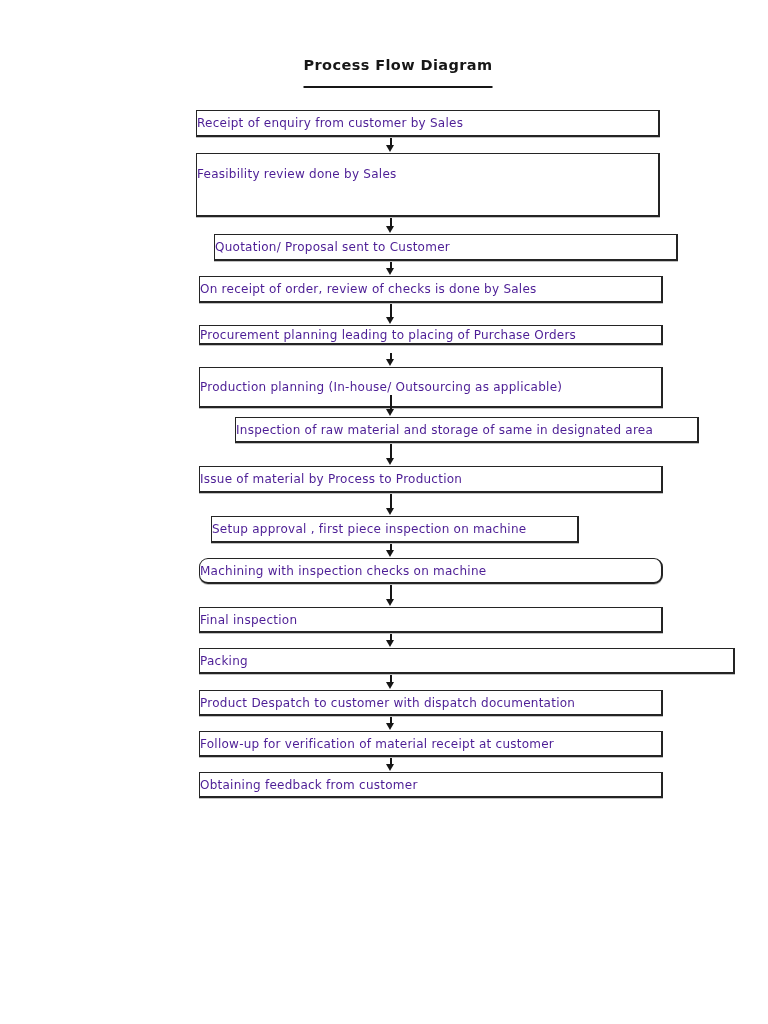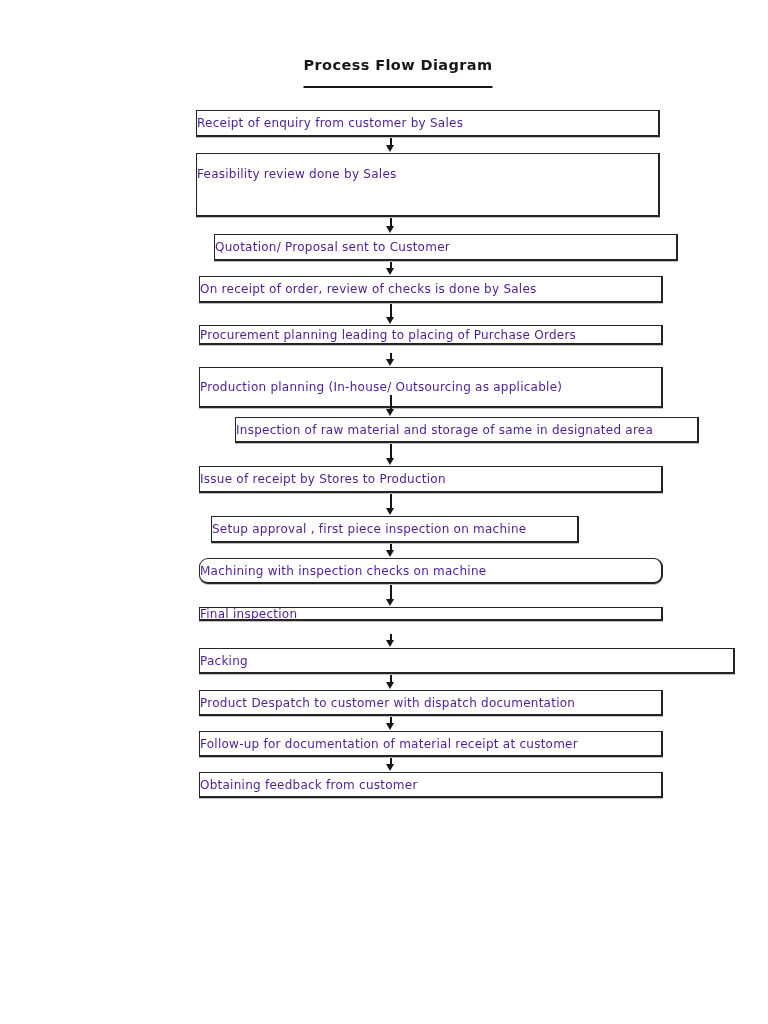--- a/index.html
+++ b/index.html
@@ -105,45 +105,45 @@
 
     <div class="box" style="left:199px; top:367px; width:464px; height:41px;">
       <span>Production planning (In-house/ Outsourcing as applicable)</span>
     </div>
 
     <div class="box" style="left:199px; top:417px; width:464px; height:26px;margin-left:36px;">
       <span>Inspection of raw material and storage of same in designated area</span>
     </div>
 
     <div class="box" style="left:199px; top:466px; width:464px; height:27px;">
-      <span>Issue of receipt by Stores to Production</span>
+      <span>Issue of material by Process to Production</span>
     </div>
 
     <div class="box" style="left:199px; top:516px; width:368px; height:27px;margin-left:12px;">
       <span>Setup approval , first piece inspection on machine</span>
     </div>
 
     <div class="box" style="left:199px; top:558px; width:464px; height:26px;border-radius:9px;">
       <span>Machining with inspection checks on machine</span>
     </div>
 
-    <div class="box" style="left:199px; top:607px; width:464px; height:14px;">
+    <div class="box" style="left:199px; top:607px; width:464px; height:26px;">
       <span>Final inspection</span>
     </div>
 
     <div class="box" style="left:199px; top:648px; width:536px; height:26px;">
       <span>Packing</span>
     </div>
 
     <div class="box" style="left:199px; top:690px; width:464px; height:26px;">
       <span>Product Despatch to customer with dispatch documentation</span>
     </div>
 
     <div class="box" style="left:199px; top:731px; width:464px; height:26px;">
-      <span>Follow-up for documentation of material receipt at customer</span>
+      <span>Follow-up for verification of material receipt at customer</span>
     </div>
 
     <div class="box" style="left:199px; top:772px; width:464px; height:26px;">
       <span>Obtaining feedback from customer</span>
     </div>
 
     <div class="arrow" style="top:138px; height:14px;">
       <div class="stem"></div>
       <div class="head"></div>
     </div>

